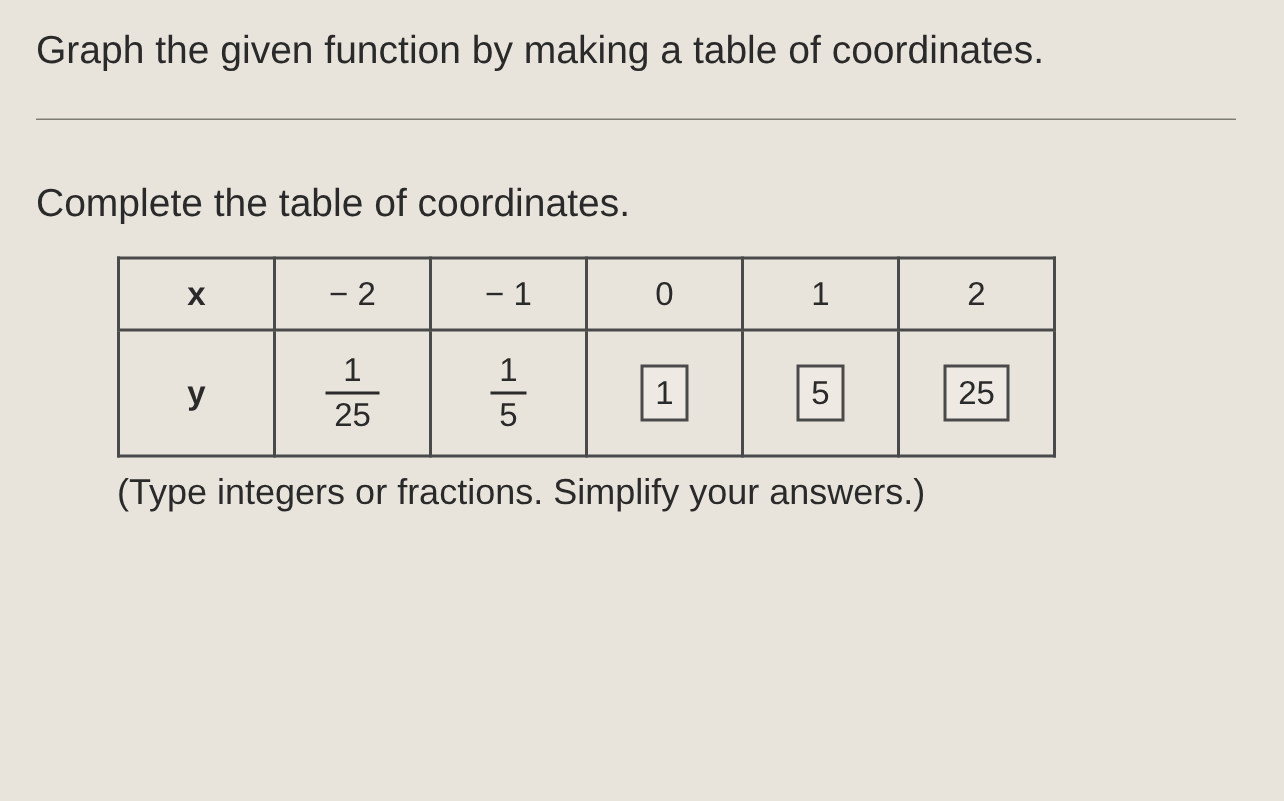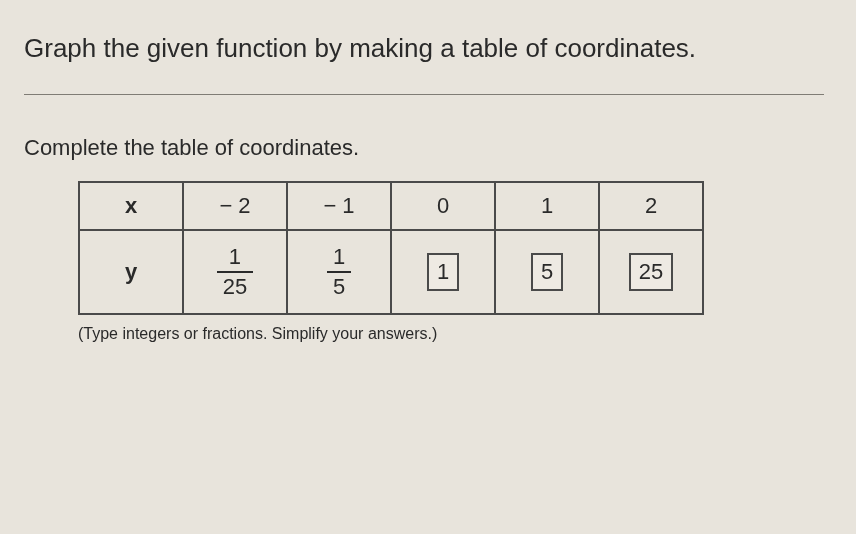--- a/index.html
+++ b/index.html
@@ -7,21 +7,20 @@
     padding: 0;
     font-family: Arial, Helvetica, sans-serif;
     background: #e8e4dc;
     width: 856px;
     height: 534px;
     box-sizing: border-box;
     color: #2a2a2a;
   }
   .container {
     padding: 18px 32px 10px 24px;
-    margin-top: 15px;
   }
   .instruction {
     font-size: 26px;
     margin-bottom: 30px;
   }
   .equation {
     font-size: 26px;
     margin-left: 20px;
     margin-bottom: 42px;
   }
@@ -29,21 +28,21 @@
     font-size: 18px;
     vertical-align: super;
     margin-left: 1px;
   }
   .divider {
     border: none;
     border-top: 1.5px solid #7f7c75;
     margin: 0 0 40px 0;
   }
   .subinstruction {
-    font-size: 22px;
+    font-size: 26px;
     margin-bottom: 20px;
   }
   .table-wrapper {
     margin-left: 54px;
   }
   table {
     border-collapse: collapse;
   }
   td {
     border: 2px solid #4a4a4a;
@@ -81,21 +80,21 @@
     border-bottom: 2px solid #2a2a2a;
     padding: 0 6px 2px 6px;
     font-size: 22px;
   }
   .frac .den {
     display: block;
     padding: 2px 6px 0 6px;
     font-size: 22px;
   }
   .hint {
-    font-size: 16px;
+    font-size: 24px;
     margin-top: 10px;
     margin-left: 54px;
   }
 </style>
 </head>
 <body>
 
 <div class="container">
   <div class="instruction">Graph the given function by making a table of coordinates.</div>
 

